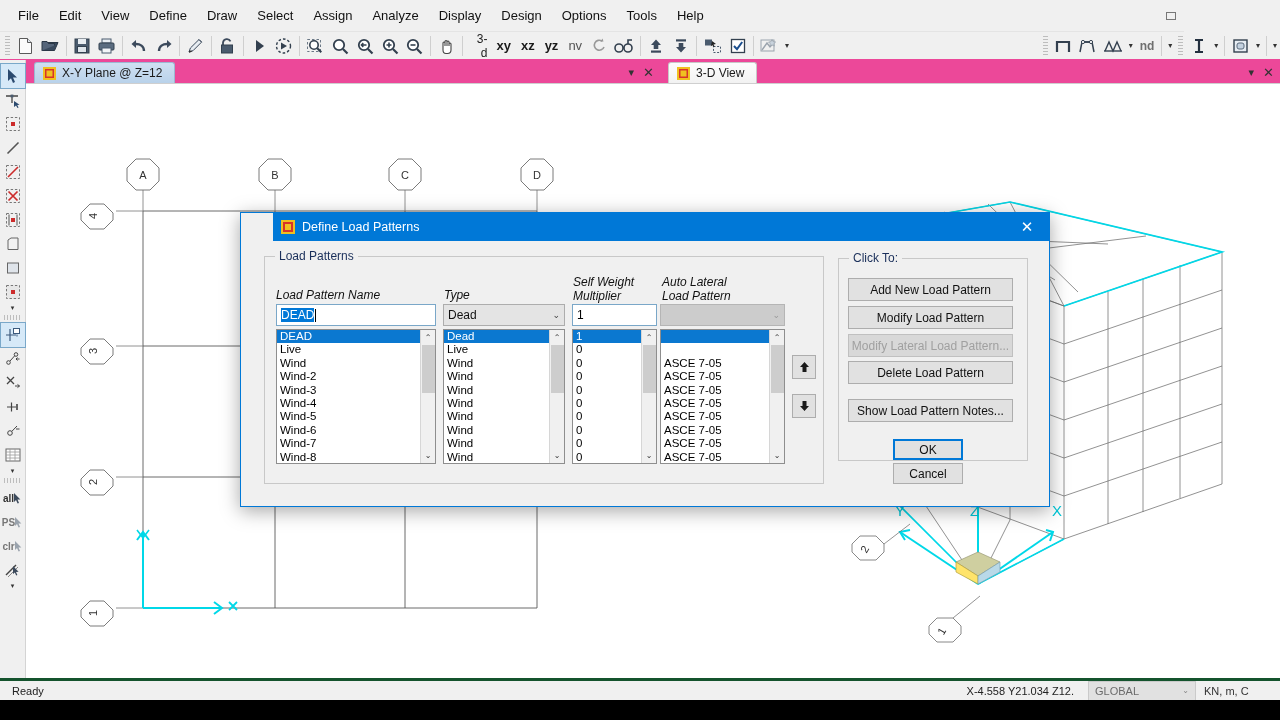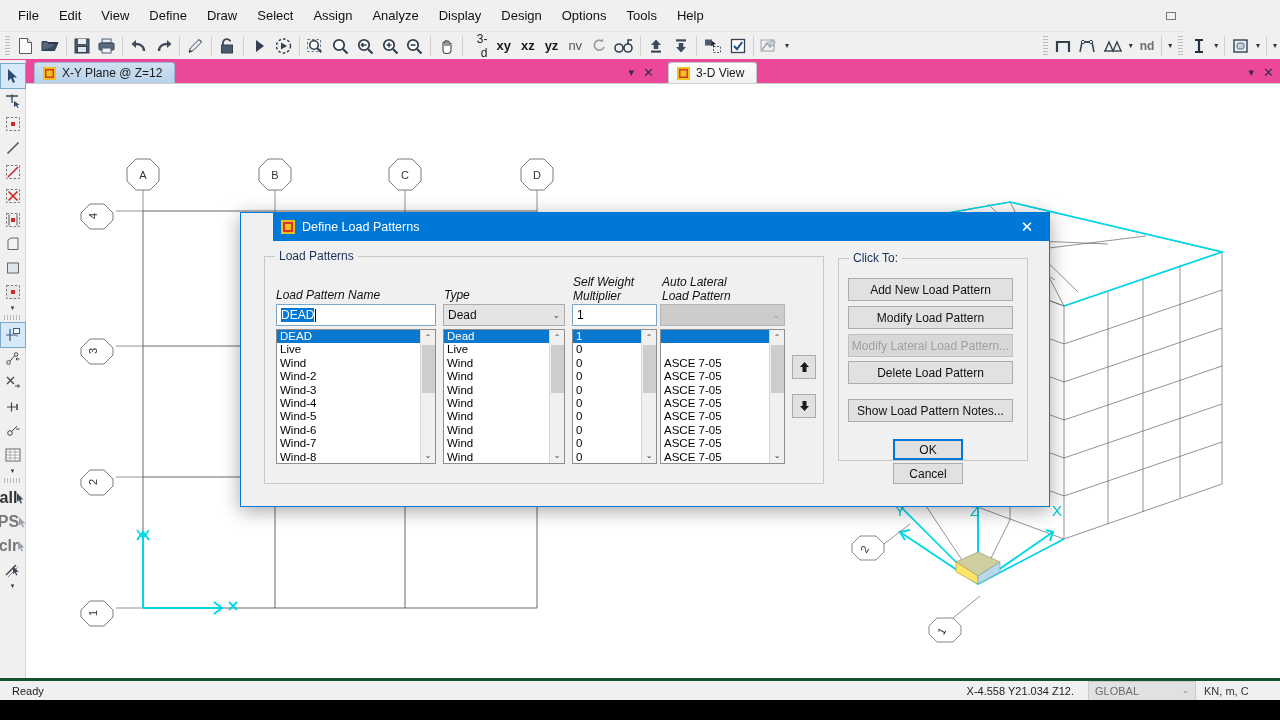--- a/index.html
+++ b/index.html
@@ -46,21 +46,21 @@
   .lefttb {
     position:absolute; left:0; top:60px; width:26px; height:660px;
     background:#f0f0f0; border-right:1px solid #d4d4d4;
     display:flex; flex-direction:column; align-items:center; padding-top:4px;
   }
   .lbtn { width:24px; height:24px; display:flex; align-items:center; justify-content:center; cursor:default;}
   .lbtn.sel { background:#d6e9f8; outline:1px solid #7aa8c9; }
   .lcaret { font-size:7px; color:#333; height:8px; line-height:8px;}
   .lgrip { width:18px; height:5px; margin:3px 0;
     background:repeating-linear-gradient(to right,#bdbdbd 0 1px, transparent 1px 3px);}
-  .ltext { font-size:16px; color:#777; font-weight:bold; }
+  .ltext { font-size:10px; color:#777; font-weight:bold; }
 
   
   .pane { position:absolute; top:60px; background:#fff; }
   .pane-hdr {
     height:24px; background:#ec4899; border-bottom:1px solid #cfcfcf;
     display:flex; align-items:flex-end; padding-left:8px; position:relative;
   }
   .tab {
     display:flex; align-items:center; gap:6px; height:21px; padding:0 12px 0 8px;
     background:linear-gradient(to bottom,#cfe0f2,#b9d2ea);

